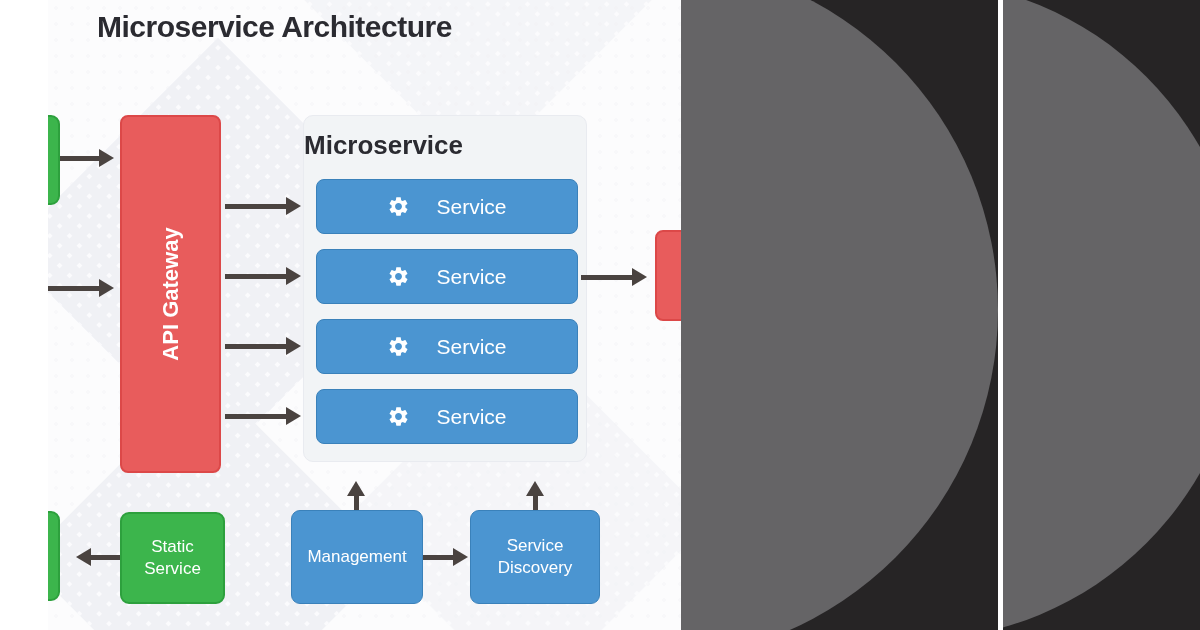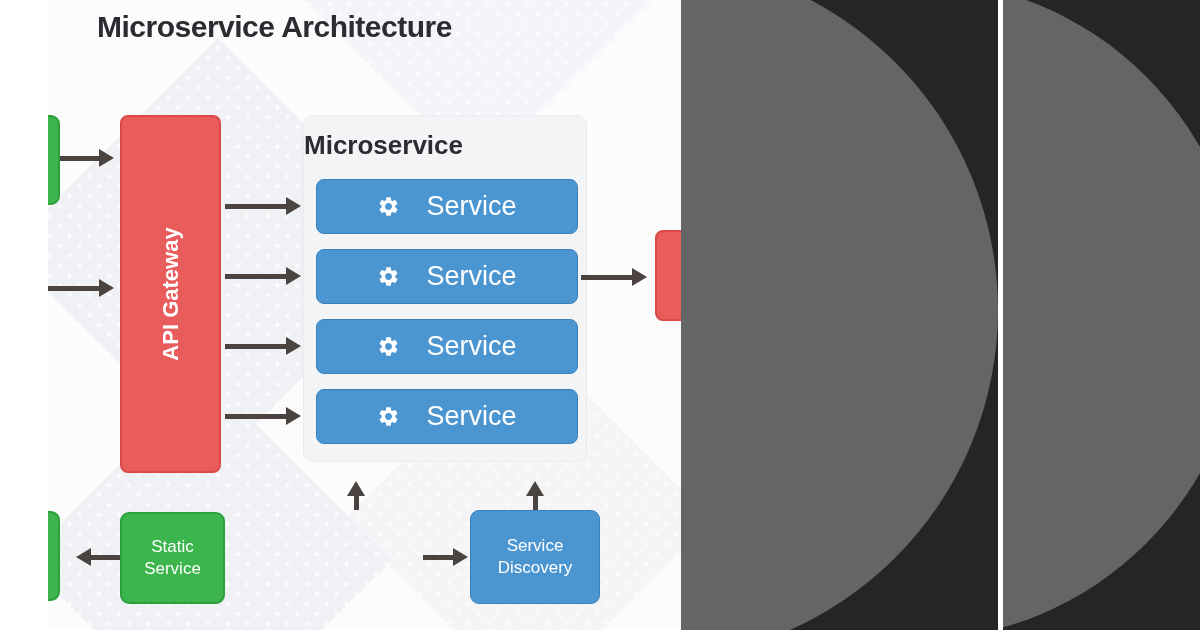--- a/index.html
+++ b/index.html
@@ -41,21 +41,21 @@
   .gateway{left:72px;top:115px;width:101px;height:358px;}
   .vtext{transform:rotate(-90deg);white-space:nowrap;font-size:22px;font-weight:700;}
 
   .group{left:255px;top:115px;width:282px;height:345px;background:var(--c-container-bg,#f2f4f6);
         border:1px solid #e9ebf0;border-radius:10px;}
   .group-title{position:absolute;left:0;top:14px;width:100%;text-align:left;
         font-size:26px;font-weight:600;color:var(--c-title-text,#2b2b31);}
   .service{position:absolute;left:12px;width:262px;height:55px;display:flex;align-items:center;
         justify-content:center;gap:26px;box-sizing:border-box;
         background:var(--c-blue,#4b95d1);border:1.5px solid var(--c-blue-border,#3a81ba);
-        border-radius:8px;color:#fff;font-size:27px;}
+        border-radius:8px;color:#fff;font-size:21px;}
   .gear{width:23px;height:23px;flex:0 0 auto;}
 
   .stub-red{left:607px;top:230px;width:30px;height:91px;border-radius:8px 0 0 8px;}
   .stub-green{width:22px;height:90px;border-radius:9px;}
 
   .small-label{font-size:17px;line-height:1.32;}
 
   
   .arrow{position:absolute;display:flex;align-items:center;z-index:1;}
   .arrow .shaft{flex:1;height:5px;background:var(--c-arrow,#4a4340);}
@@ -165,20 +165,23 @@
       </div>
 
     <div class="el box green-box small-label" style="left:72px;top:512px;width:105px;height:92px;">
       <span>Static Service</span>
     </div>
 
     <div class="arrow up" style="left:299px;top:481px;height:29px;">
         <i class="head-u"></i>
         <i class="shaft"></i>
       </div>
+    <div class="el box blue-box small-label" style="left:243px;top:510px;width:132px;height:94px;">
+      <span>Management</span>
+    </div>
 
     <div class="arrow" style="left:375px;top:548px;width:45px;">
         <i class="shaft"></i>
         <i class="head-r"></i>
       </div>
 
     <div class="arrow up" style="left:478px;top:481px;height:29px;">
         <i class="head-u"></i>
         <i class="shaft"></i>
       </div>

